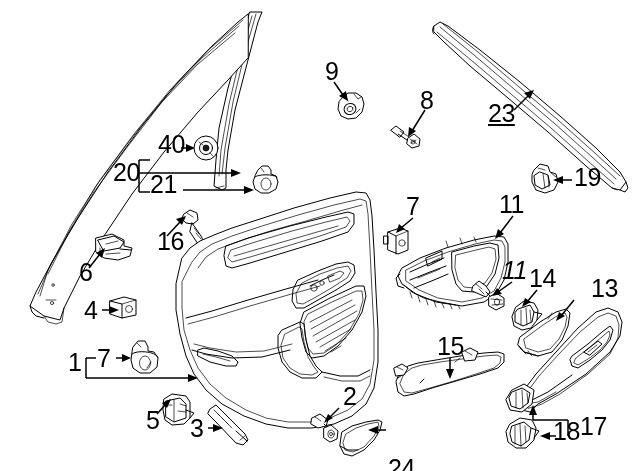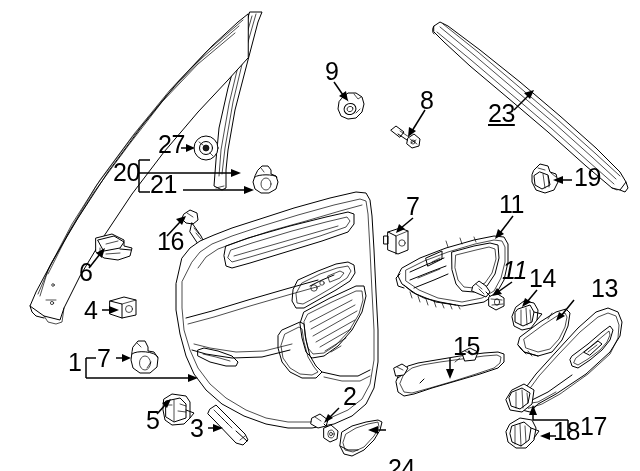--- a/index.html
+++ b/index.html
@@ -498,24 +498,24 @@
   <div class="callout-num" style="left:146px; top:408px;">5</div>
   <div class="callout-num" style="left:79px;  top:260px;">6</div>
   <div class="callout-num" style="left:97px;  top:346px;">7</div>
   <div class="callout-num" style="left:420px; top:88px;">8</div>
   <div class="callout-num" style="left:325px; top:59px;">9</div>
   <div class="callout-num" style="left:499px; top:192px;">11</div>
   <div class="callout-num" style="left:502px; top:258px;font-style:italic;">11</div>
   <div class="callout-num" style="left:406px; top:194px;">7</div>
   <div class="callout-num" style="left:591px; top:276px;">13</div>
   <div class="callout-num" style="left:529px; top:266px;">14</div>
-  <div class="callout-num" style="left:437px; top:334px;margin-left:16px;">15</div>
+  <div class="callout-num" style="left:437px; top:334px;">15</div>
   <div class="callout-num" style="left:157px; top:229px;">16</div>
   <div class="callout-num" style="left:570px; top:414px;padding-left:10px;">17</div>
   <div class="callout-num" style="left:553px; top:419px;">18</div>
   <div class="callout-num" style="left:574px; top:165px;text-align:right;">19</div>
   <div class="callout-num" style="left:113px; top:160px;">20</div>
   <div class="callout-num" style="left:150px; top:172px;">21</div>
-  <div class="callout-num" style="left:158px; top:132px;">27</div>
+  <div class="callout-num" style="left:158px; top:132px;">40</div>
   <div class="callout-num" style="left:488px; top:101px;text-decoration:underline;">23</div>
   <div class="callout-num" style="left:388px; top:412px;margin-top:44px;">24</div>
 
 </div>
 
 </body></html>

